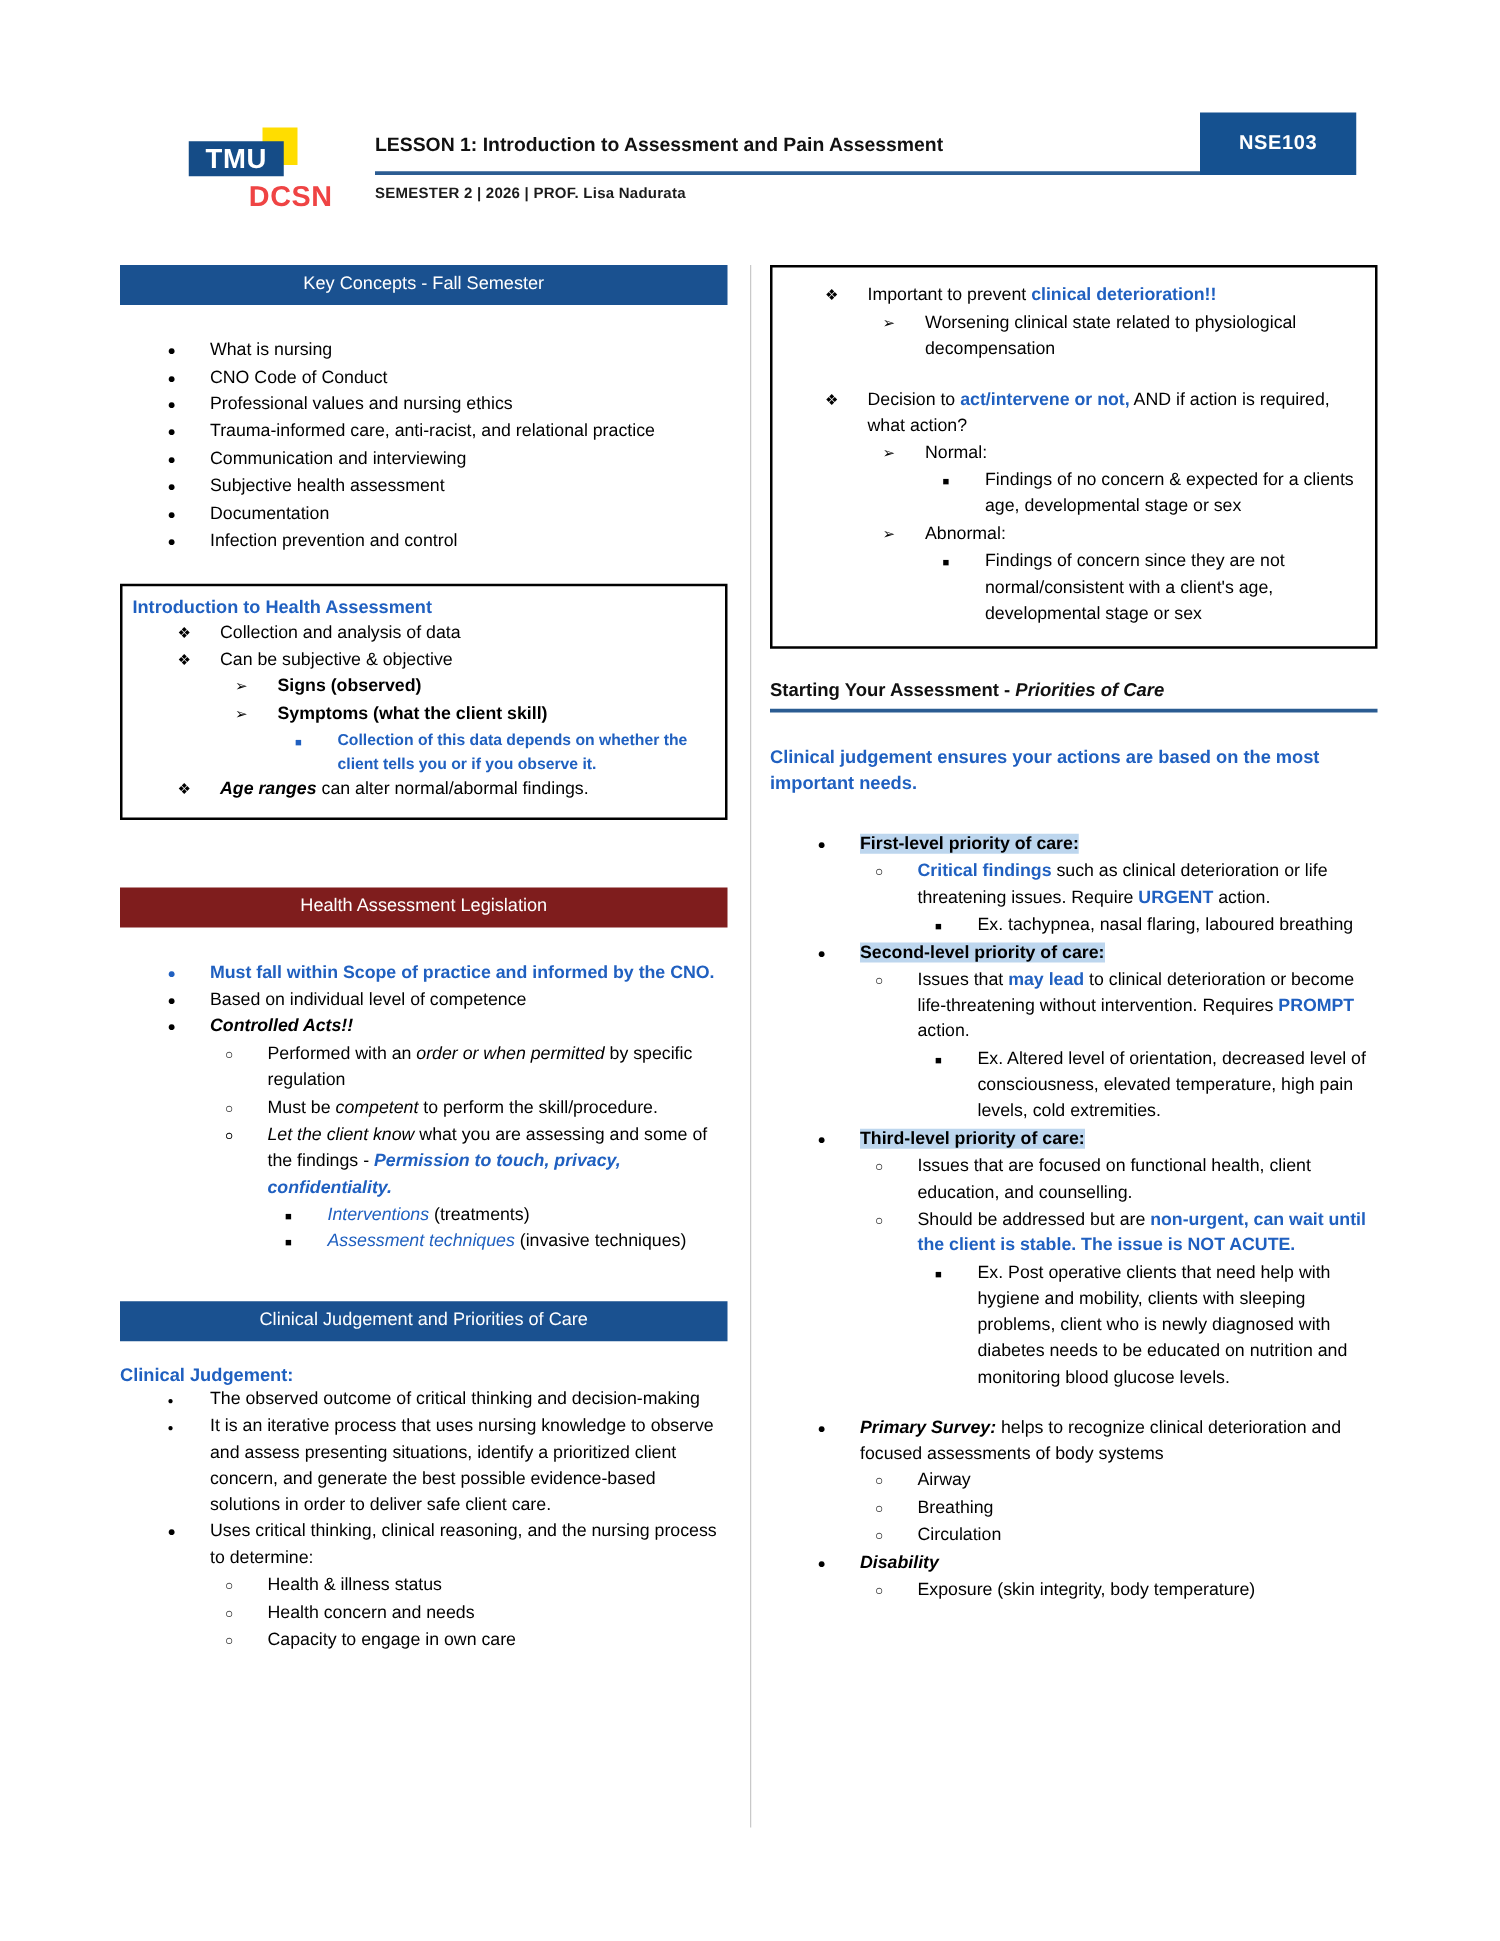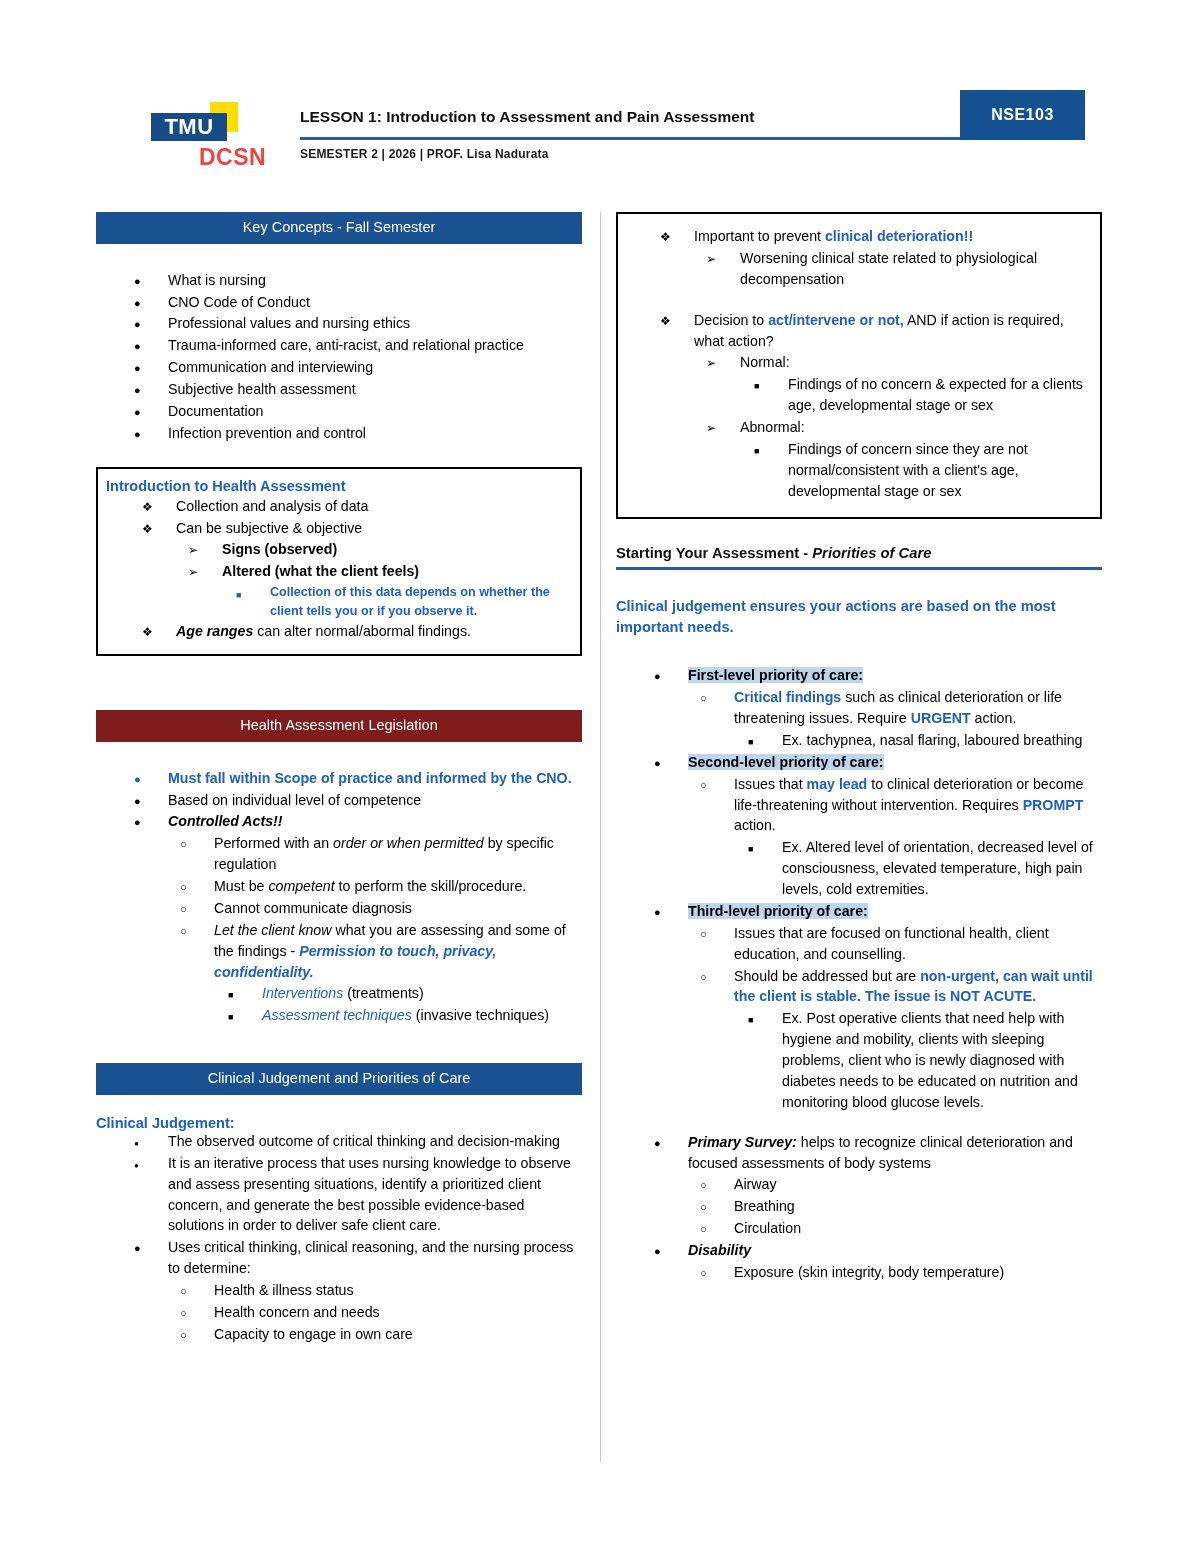--- a/index.html
+++ b/index.html
@@ -307,21 +307,21 @@
         <li class="item l1">
             <span class="bullet bdiamond"></span>
             <span class="txt">Can be subjective &amp; objective</span>
           </li>
         <li class="item l2">
             <span class="bullet barrow"></span>
             <span class="txt bold">Signs (observed)</span>
           </li>
         <li class="item l2">
             <span class="bullet barrow"></span>
-            <span class="txt bold">Altered (what the client feels)</span>
+            <span class="txt bold">Symptoms (what the client skill)</span>
           </li>
         <li class="item l3" style="font-size:12.6px">
             <span class="bullet bsquare blue"></span>
             <span class="txt blueb" style="font-size:12.6px">Collection of this data depends on whether the client tells you or if you observe it.</span>
           </li>
         <li class="item l1">
             <span class="bullet bdiamond"></span>
             <span class="txt"><span class="boldital">Age ranges</span><span> can alter normal/abormal findings.</span></span>
           </li>
       </ul>
@@ -347,21 +347,20 @@
       <li class="item l2">
           <span class="bullet bcircle"></span>
           <span class="txt"><span>Performed with an </span><span class="ital">order or when permitted</span><span> by specific regulation</span></span>
         </li>
       <li class="item l2">
           <span class="bullet bcircle"></span>
           <span class="txt"><span>Must be </span><span class="ital">competent</span><span> to perform the skill/procedure.</span></span>
         </li>
       <li class="item l2">
           <span class="bullet bcircle"></span>
-          <span class="txt">Cannot communicate diagnosis</span>
         </li>
       <li class="item l2">
           <span class="bullet bcircle"></span>
           <span class="txt"><span class="ital">Let the client know</span><span> what you are assessing and some of the findings - </span><span class="bluebi">Permission to touch, privacy, confidentiality.</span></span>
         </li>
       <li class="item l3">
           <span class="bullet bsquare"></span>
           <span class="txt"><span class="bluei">Interventions</span><span> (treatments)</span></span>
         </li>
       <li class="item l3">

